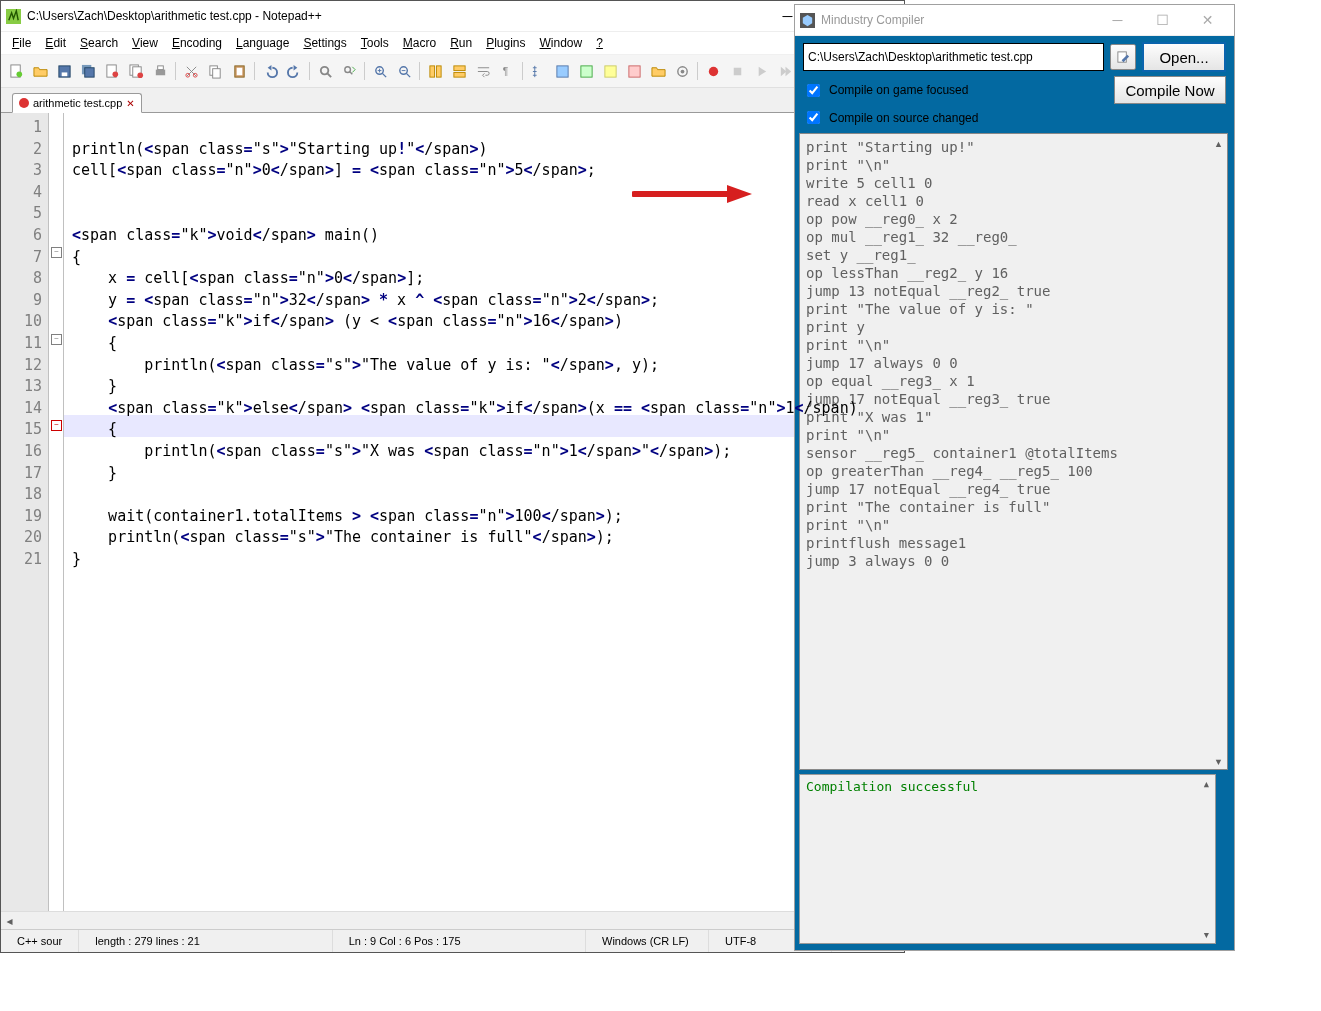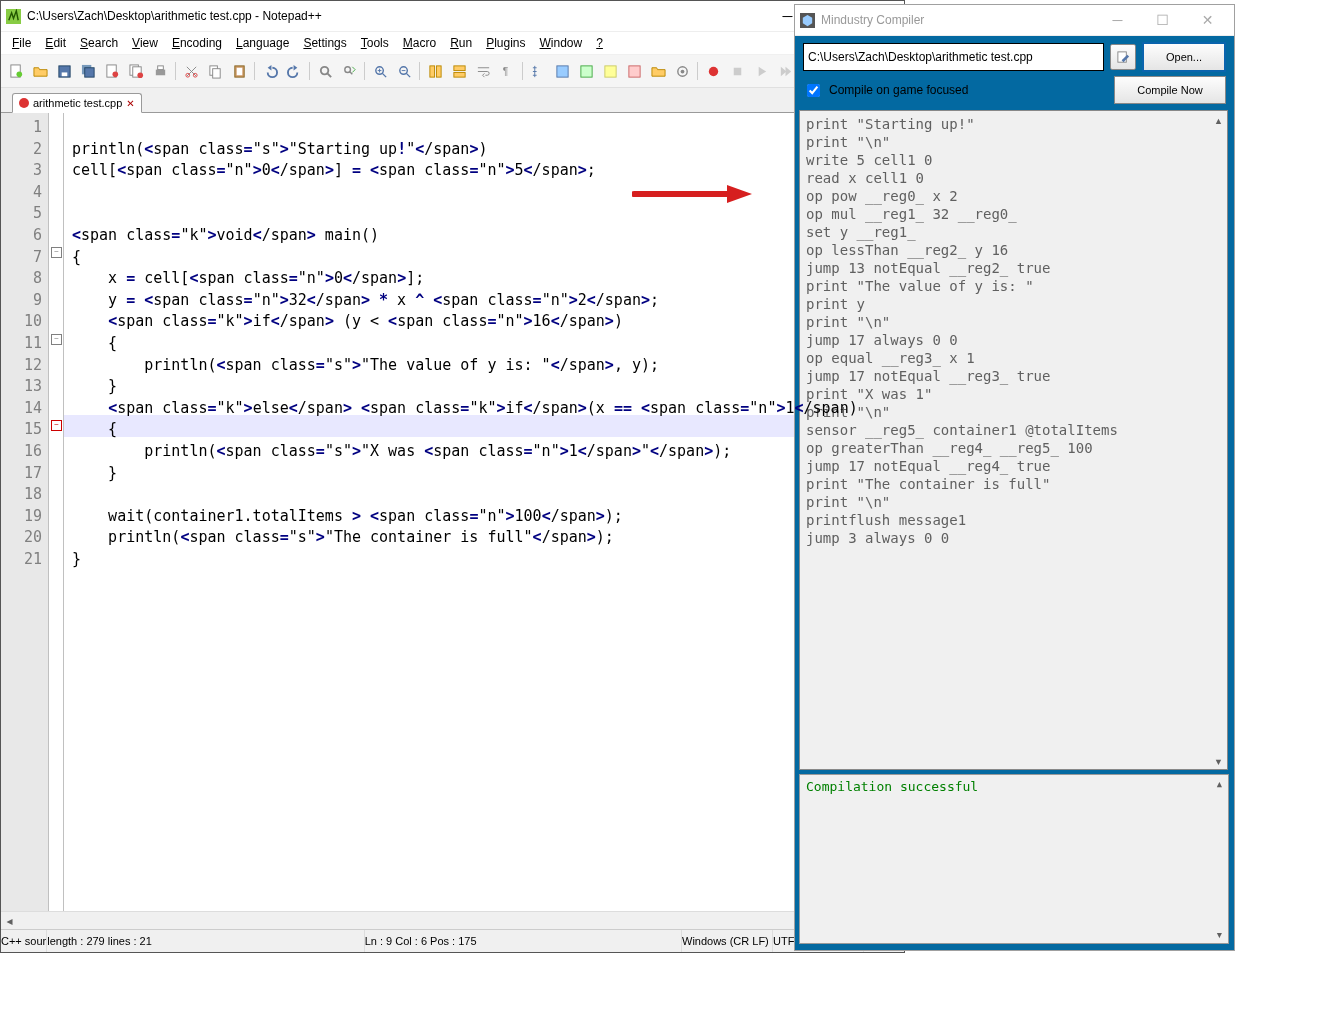--- a/index.html
+++ b/index.html
@@ -29,41 +29,41 @@
 .foldbox{position:absolute;left:2px;width:9px;height:9px;border:1px solid #808080;font-size:8px;line-height:8px;text-align:center;color:#808080;background:#fff}
 .code{flex:1;padding:4px 8px;font-family:Consolas,monospace;font-size:15px;line-height:21.6px;white-space:pre;color:#000;position:relative}
 .code .hl-line{position:absolute;left:0;right:0;height:21.6px;background:#e8e8ff;z-index:0}
 .code .tok{position:relative;z-index:1}
 .op{color:#000080;font-weight:bold}
 .hscroll{height:17px;background:#f0f0f0;border-top:1px solid #ddd;display:flex;align-items:center}
 .hscroll .arrow{width:17px;height:17px;display:flex;align-items:center;justify-content:center;color:#606060;background:#f0f0f0}
 .hscroll .track{flex:1}
 
 .statusbar{height:22px;border-top:1px solid #ccc;background:#f0f0f0;display:flex;align-items:center;font-size:11px}
-.statusbar span{padding:0 0;border-right:1px solid #ddd;height:100%;display:flex;align-items:center}
+.statusbar span{padding:0 16px;border-right:1px solid #ddd;height:100%;display:flex;align-items:center}
 .statusbar .wide{flex:1}
 
 
 .mc{position:absolute;left:794px;top:4px;width:441px;height:947px;background:#0369a1;border:1px solid #a0a0a0;display:flex;flex-direction:column;box-sizing:border-box}
 .mc .titlebar{background:#fff;height:30px}
 .mc .title-text{color:#999}
 .mc .winbtn{color:#aaa}
 .mc-top{padding:6px 8px;display:flex;flex-direction:column;gap:4px}
 .mc-row{display:flex;align-items:center;gap:6px}
 .mc-row input[type=text]{flex:1;height:22px;border:1px solid #000000;padding:2px 4px;font-size:12px;background:#fff}
-.mc-btn{height:26px;padding:0 10px;border:1px solid #888;background:linear-gradient(#fdfdfd,#e5e5e5);font-size:11px;display:flex;align-items:center;justify-content:center;min-width:60px}
+.mc-btn{height:26px;padding:0 10px;border:1px solid #888;background:linear-gradient(#fdfdfd,#e5e5e5);font-size:15px;display:flex;align-items:center;justify-content:center;min-width:60px}
 .mc-btn.def{border:2px solid #0a64ad}
 .compile-now{margin-left:auto;min-width:90px}
 .mc-check{display:flex;align-items:center;gap:6px;font-size:12px}
 .mc-check-row{display:flex;align-items:center}
 .mc-output{flex:1;margin:0 6px 4px 4px;border:1px solid #888;background:#f0f0f0;font-family:Consolas,monospace;font-size:14px;line-height:18px;color:#606060;padding:4px 6px;overflow:auto;white-space:pre;position:relative}
 .mc-vscroll{position:absolute;right:0;top:0;bottom:0;width:17px;background:#f0f0f0;display:flex;flex-direction:column}
 .mc-vscroll .arrow{height:17px;display:flex;align-items:center;justify-content:center;color:#606060}
 .mc-vscroll .track{flex:1}
-.mc-status{height:160px;margin:0 5px 6px 4px;border:1px solid #999;background:#f0f0f0;padding:4px 6px;font-family:Consolas,monospace;font-size:13px;color:#008000;position:relative}
+.mc-status{height:160px;margin:0 18px 6px 4px;border:1px solid #999;background:#f0f0f0;padding:4px 6px;font-family:Consolas,monospace;font-size:13px;color:#008000;position:relative}
 .mc-status .mc-vscroll{background:#f0f0f0}
 
 
 .arrow-annot{position:absolute;left:632px;top:183px;width:122px;height:22px;z-index:50}
 
 
 .ic{width:15px;height:15px}
 svg{display:block}
 </style>
 </head>
@@ -387,20 +387,24 @@
         </div>
         <div class="mc-btn def">Open...</div>
       </div>
       <div class="mc-check-row">
         <label class="mc-check">
           <input type="checkbox" checked="" style=""> 
             <span>Compile on game focused</span>
         </label>
         <div class="mc-btn compile-now">Compile Now</div>
       </div>
+      <label class="mc-check">
+        <input type="checkbox" checked="" style=""> 
+          <span>Compile on source changed</span>
+      </label>
     </div>
 
     <div class="mc-output" id="mc-output">print "Starting up!"
 print "\n"
 write 5 cell1 0
 read x cell1 0
 op pow __reg0_ x 2
 op mul __reg1_ 32 __reg0_
 set y __reg1_
 op lessThan __reg2_ y 16

